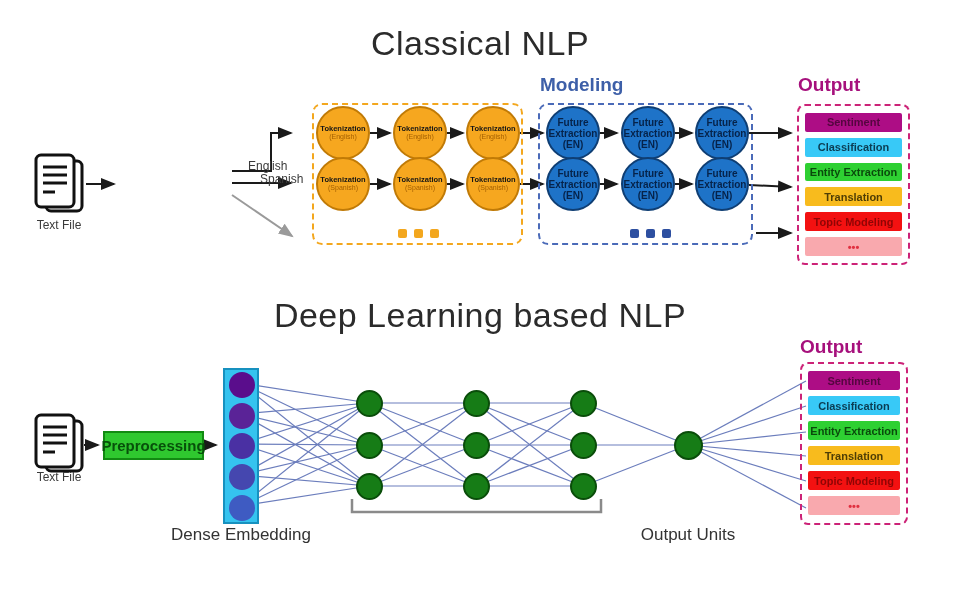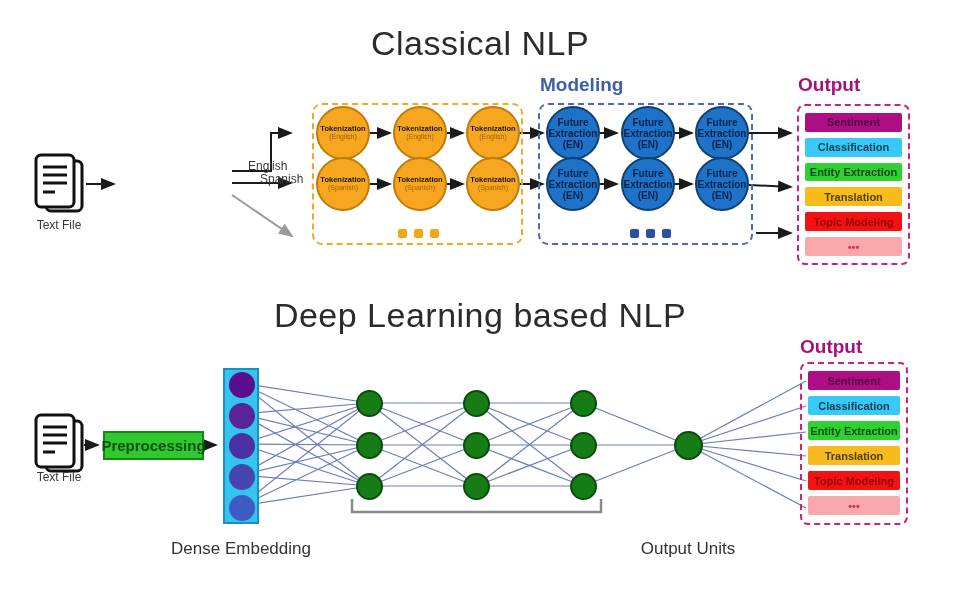--- a/index.html
+++ b/index.html
@@ -43,21 +43,21 @@
   
   .out-box { position:absolute; display:flex; flex-direction:column; gap:6px; padding:7px 6px; z-index:2; }
   .out-item { height:19px; border-radius:2px; display:flex; align-items:center; justify-content:center; font-size:11px; font-weight:bold; }
 
   
   .emb-col { position:absolute; left:223px; top:368px; width:36px; height:156px; background:#35C3EF; border:2px solid #1791BF; z-index:2; }
   .emb { position:absolute; width:26px; height:26px; border-radius:50%; left:4px; }
   .nn { position:absolute; width:27px; height:27px; border-radius:50%; background:#167C16; border:2px solid #0A4D0A; z-index:2; }
   .out-unit { position:absolute; width:29px; height:29px; border-radius:50%; background:#167C16; border:2px solid #0A4D0A; z-index:2; }
 
-  .cap { position:absolute; font-size:17px; color:#333; text-align:center; line-height:1.25; z-index:2;margin-top:14px; }
+  .cap { position:absolute; font-size:17px; color:#333; text-align:center; line-height:1.25; z-index:2; }
   .file-label { position:absolute; font-size:12px; color:#3a3a3a; text-align:center; z-index:2; }
   .file-icon { position:absolute; z-index:2; }
 
   
   .overlay {
     position:absolute; left:94px; top:232px; width:800px; z-index:10;
     font-size:125px; line-height:138px; font-weight:bold; white-space:nowrap;
     color:#FFD60A; letter-spacing:3px;
     -webkit-text-stroke:9px #000; paint-order:stroke fill;
     text-shadow:9px 9px 0 #000;

